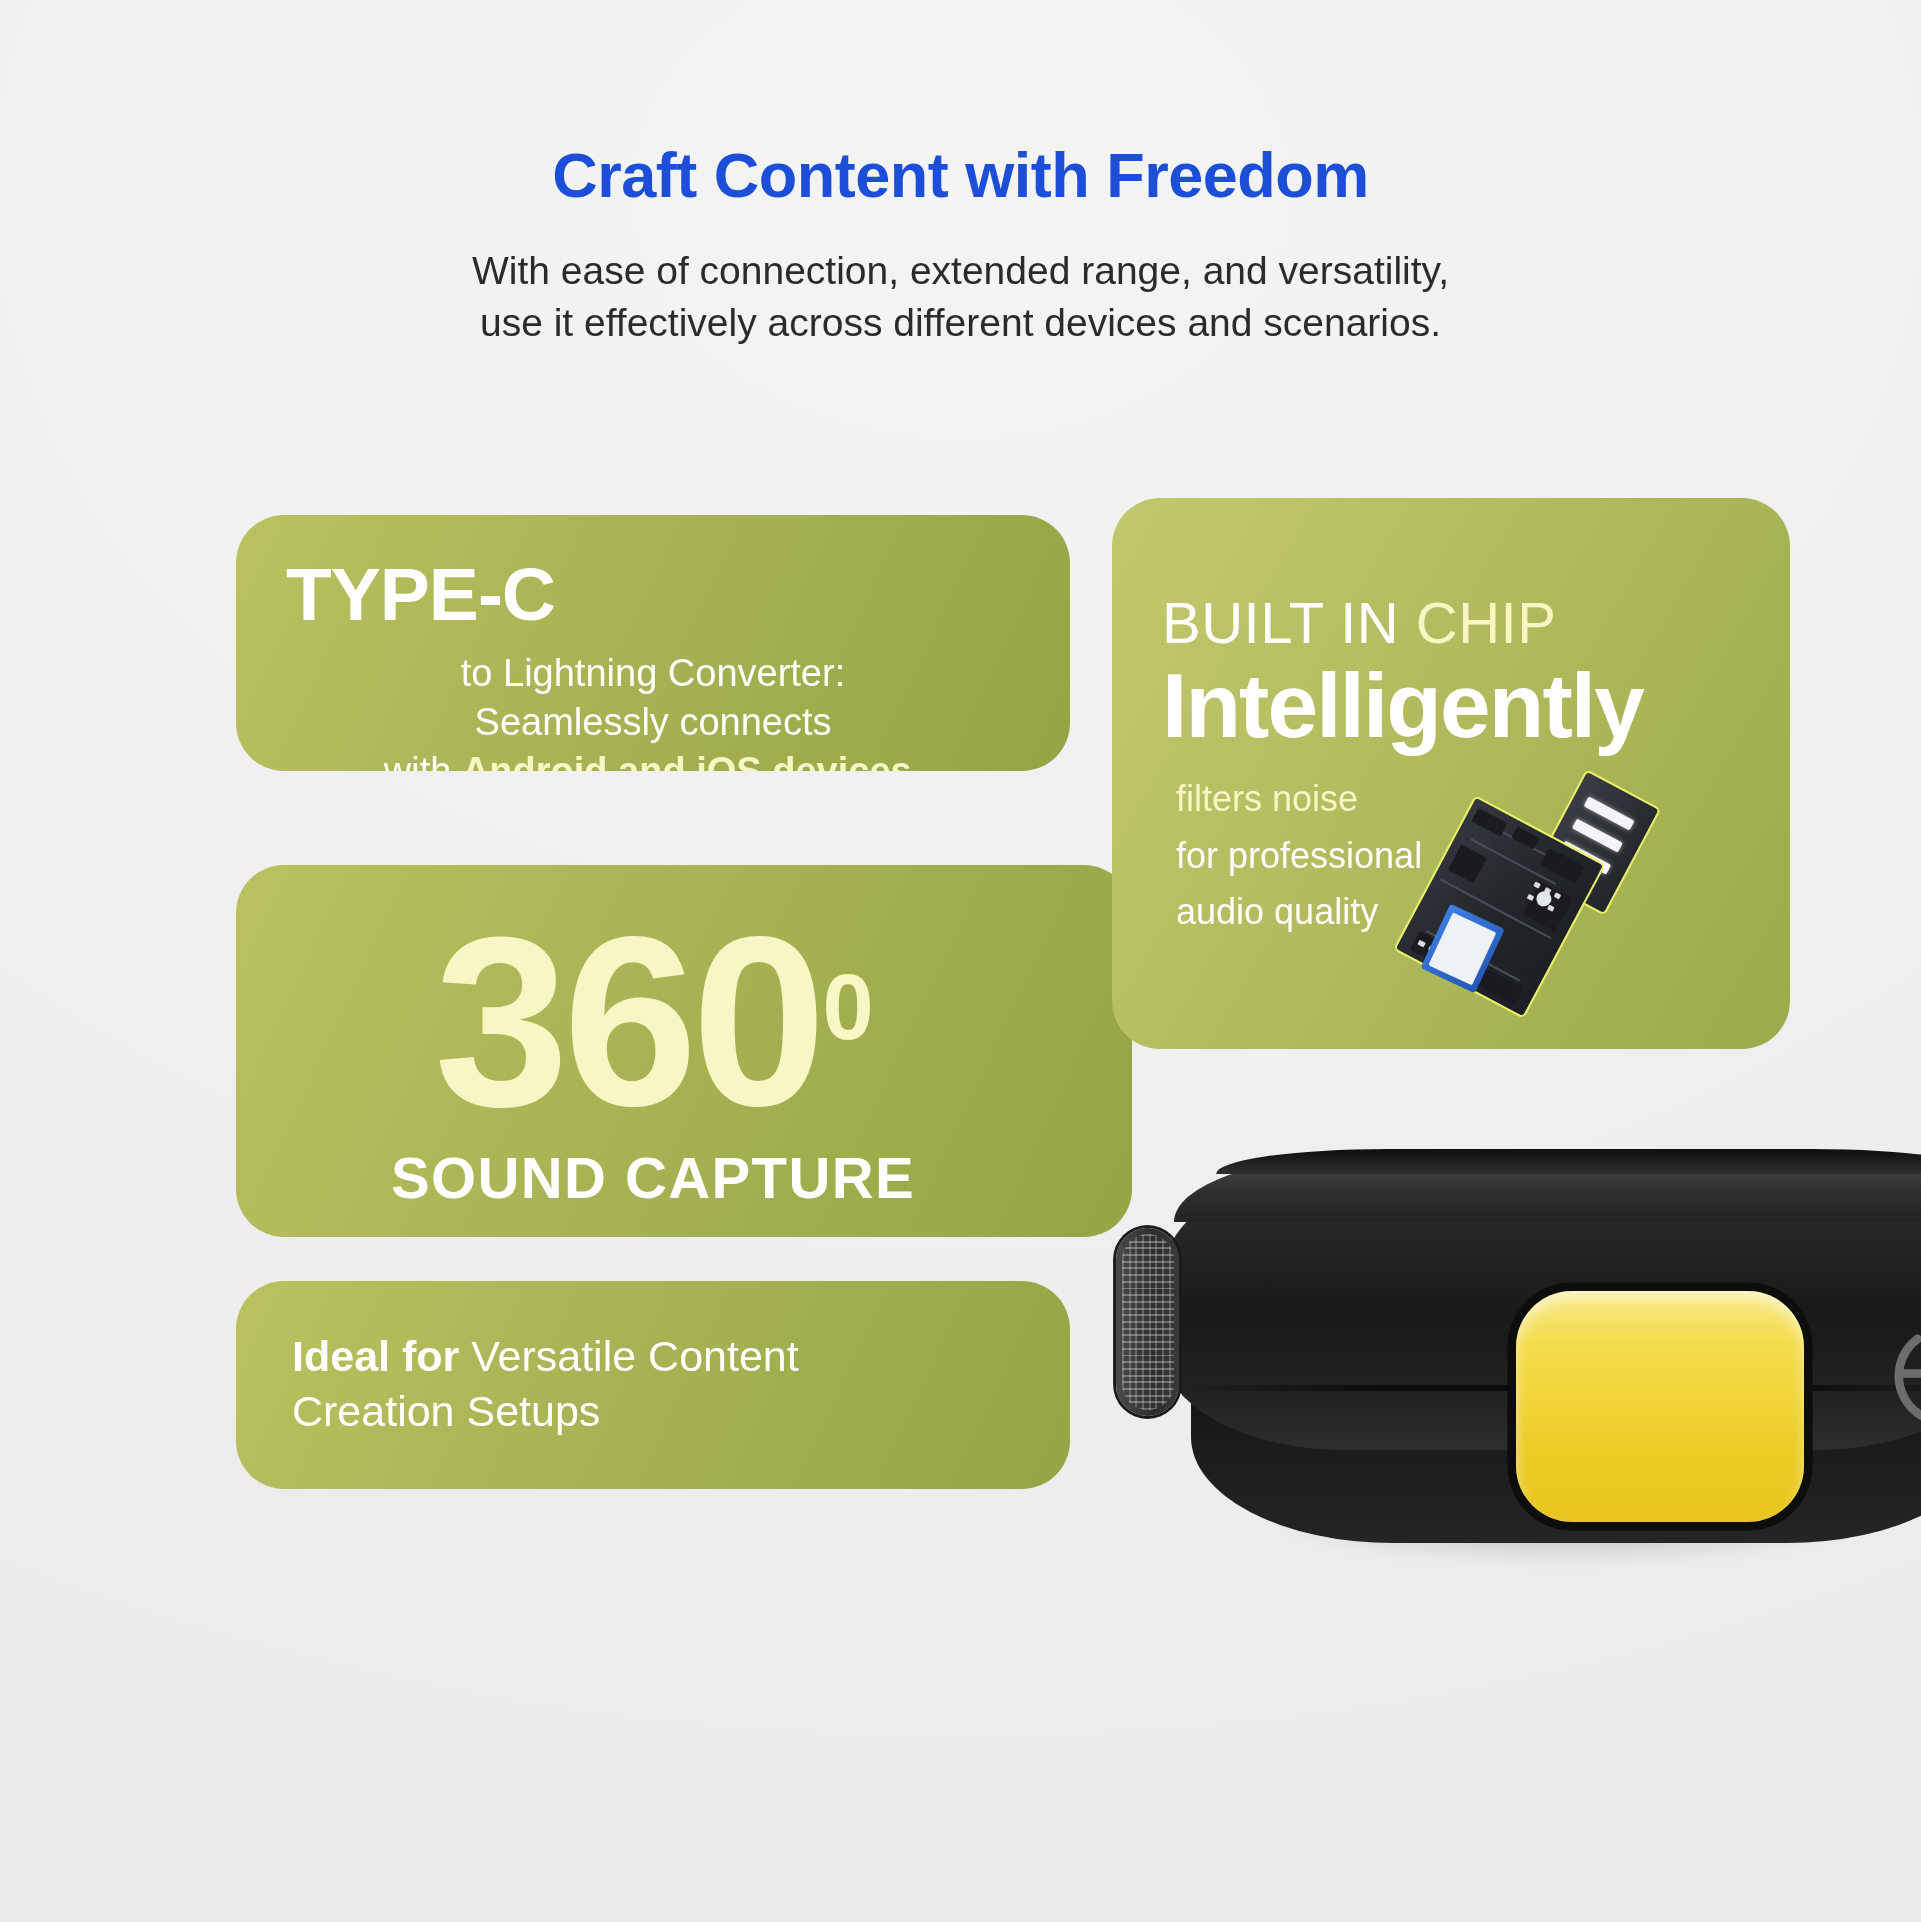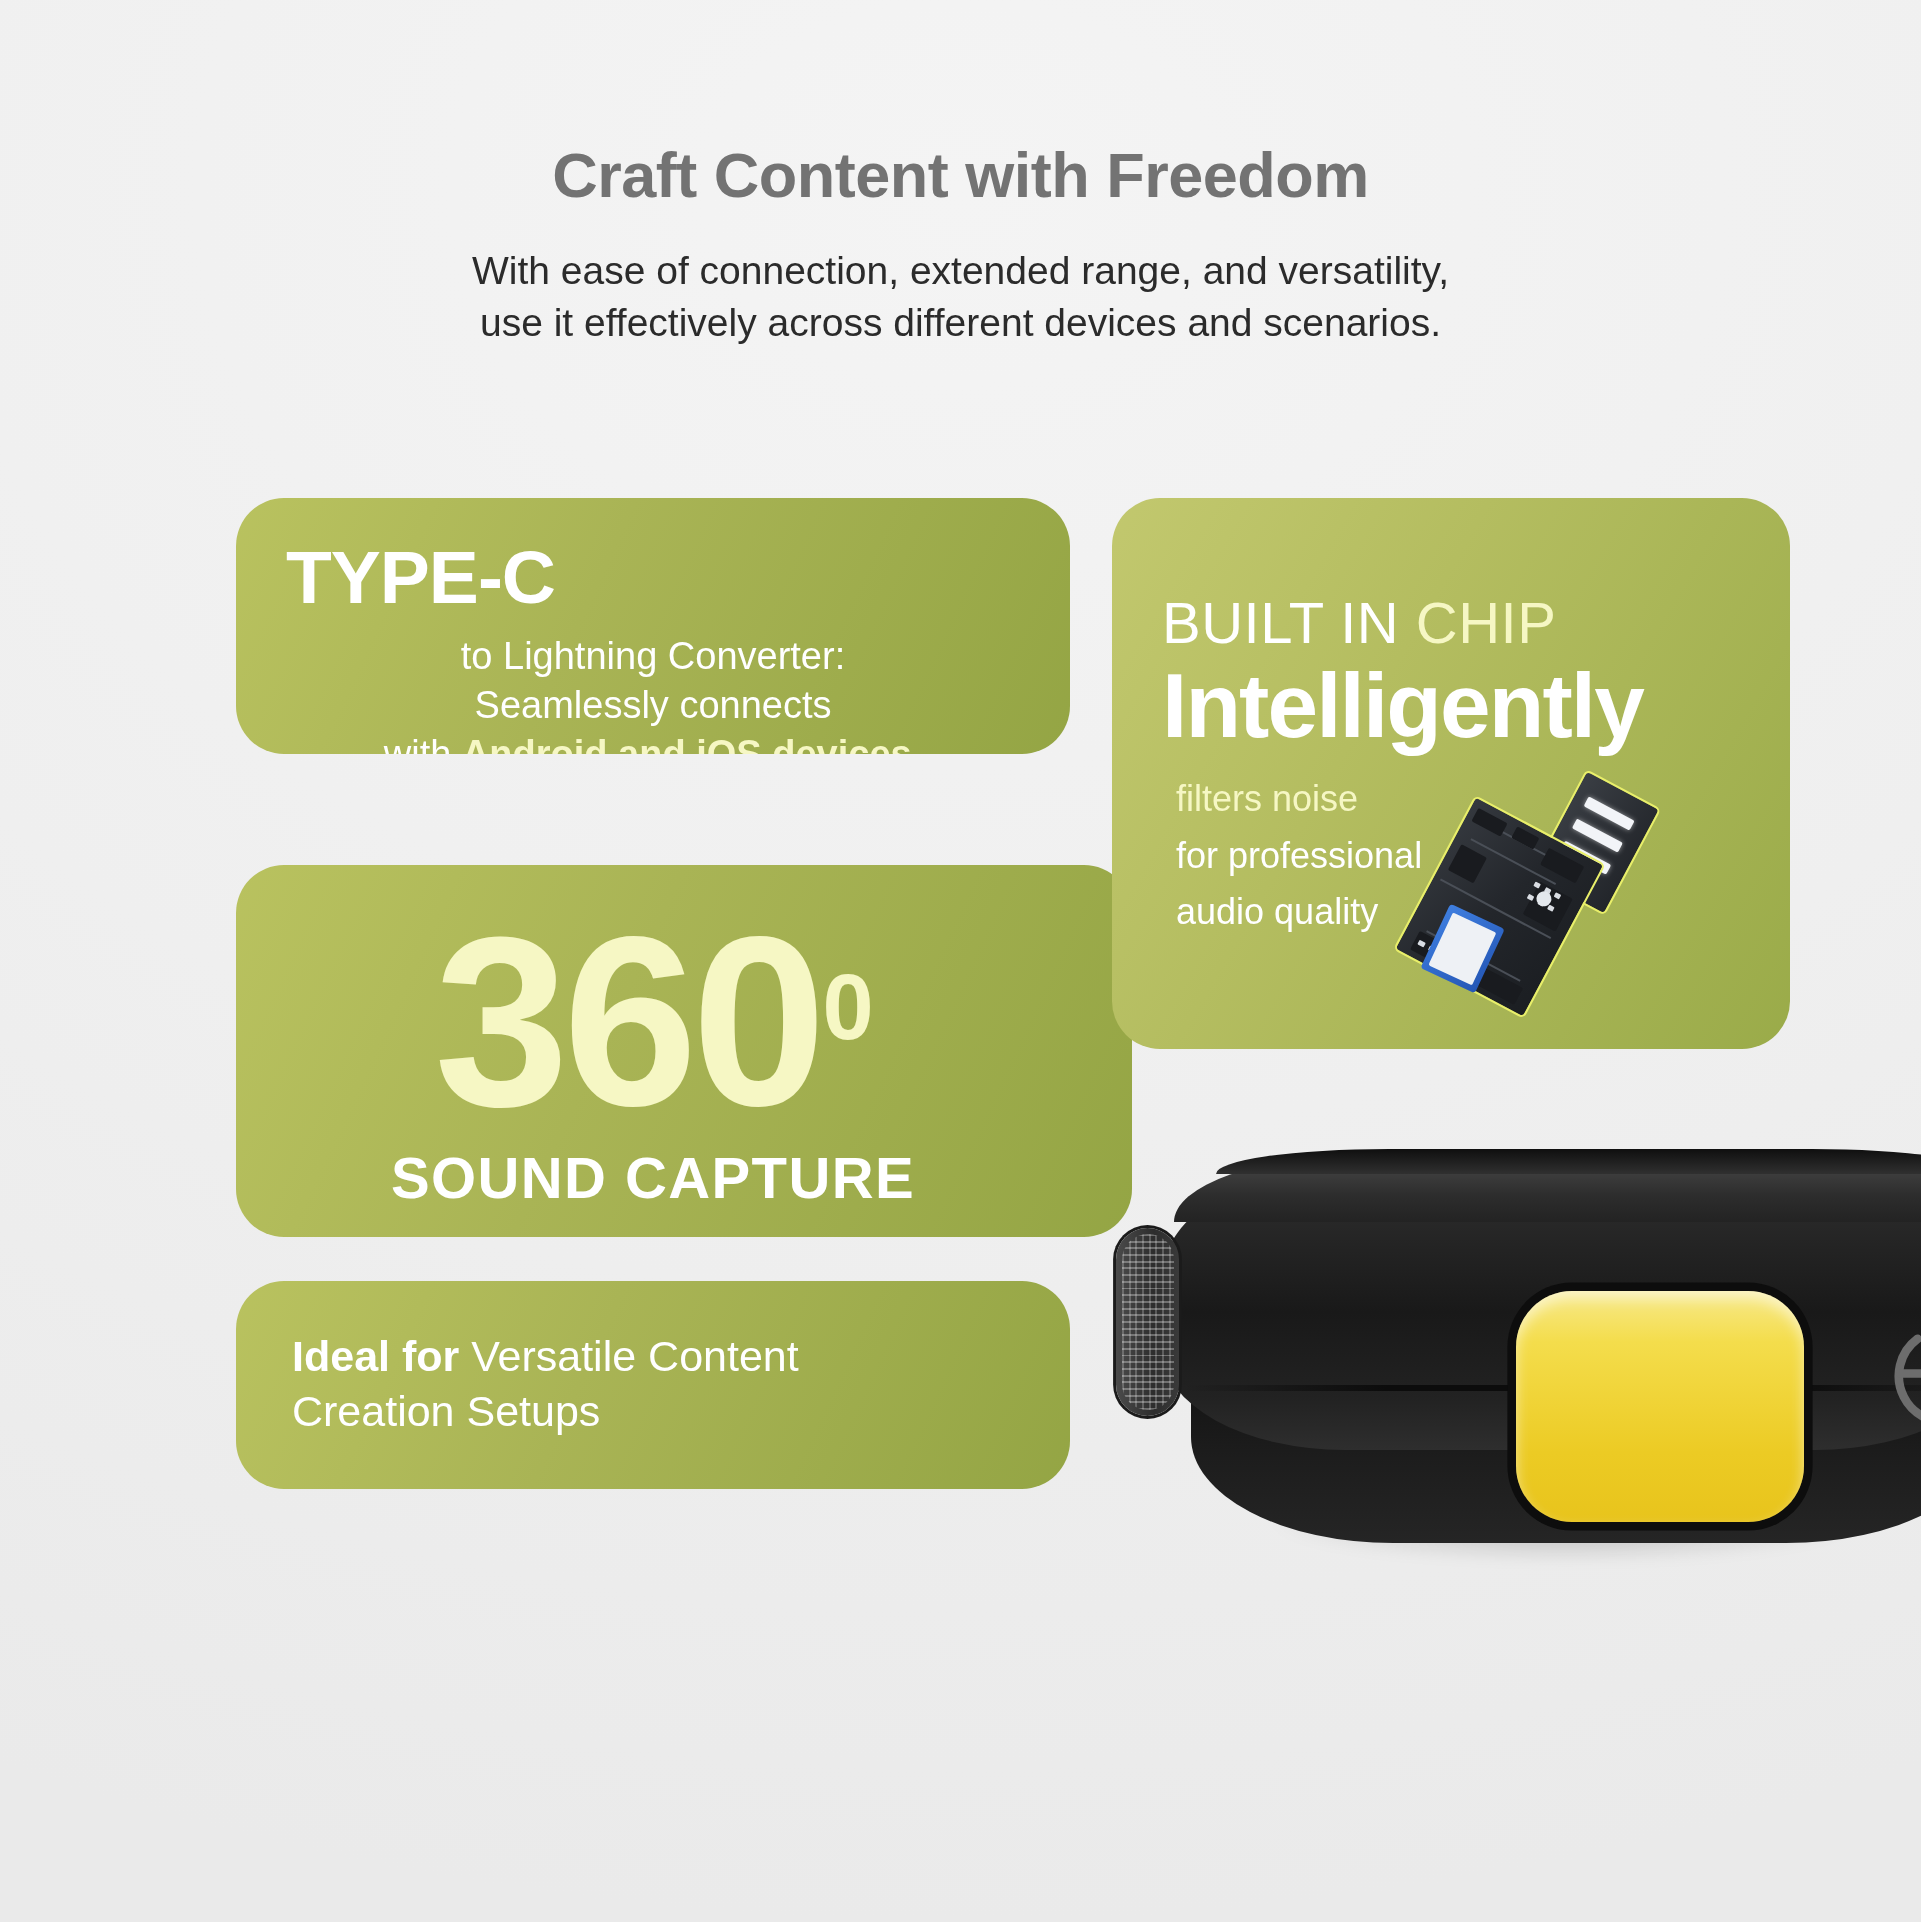--- a/index.html
+++ b/index.html
@@ -14,21 +14,21 @@
   #bg-gradient{
     position:absolute;inset:0;
     background:
       radial-gradient(120% 90% at 50% 10%, #f4f4f4 0%, #efefef 55%, #eaeaea 100%);
   }
 
   
   #header{position:absolute;top:0;left:0;width:1921px;text-align:center;}
   #page-title{
     margin:0;padding-top:142px;
-    font-size:63px;font-weight:bold;color:#737373;
+    font-size:63px;font-weight:bold;color:#1d4ed8;
     letter-spacing:-0.5px;line-height:1.05;
   }
   #page-subtitle{
     margin:0;padding-top:37px;
     font-size:39px;font-weight:normal;color:#2b2b2b;
     line-height:1.32;
   }
 
   
   .card{
@@ -38,21 +38,21 @@
     overflow:hidden;
   }
   .card-grad{
     background:linear-gradient(115deg,#b9c25f 0%,#a9b455 42%,#94a544 100%);
   }
   .card-grad-b{
     background:linear-gradient(120deg,#c2c86e 0%,#b4bd60 38%,#9aab49 100%);
   }
 
   
-  #card-typec{left:236px;top:498px;width:834px;height:256px;padding:42px 50px 0 50px;}
+  #card-typec{left:236px;top:515px;width:834px;height:256px;padding:42px 50px 0 50px;}
   #typec-title{
     margin:0;font-size:75px;font-weight:bold;color:#ffffff;
     letter-spacing:-1px;line-height:1;
   }
   .typec-body{
     margin:0;padding-top:17.3px;
     font-size:38px;font-weight:normal;color:#ffffff;line-height:1.28;text-align:center;
   }
   .cream-bold{color:#f6f7c4;font-weight:bold;}
 

